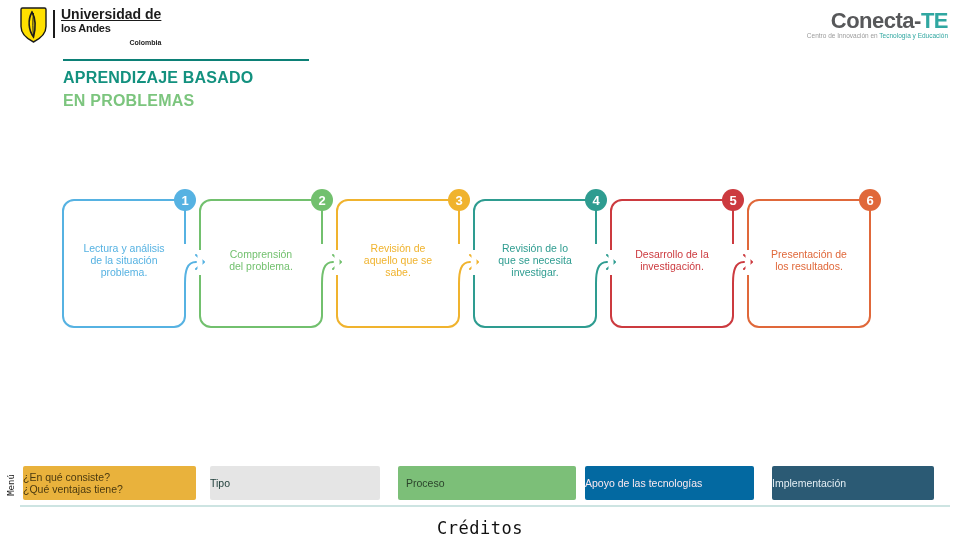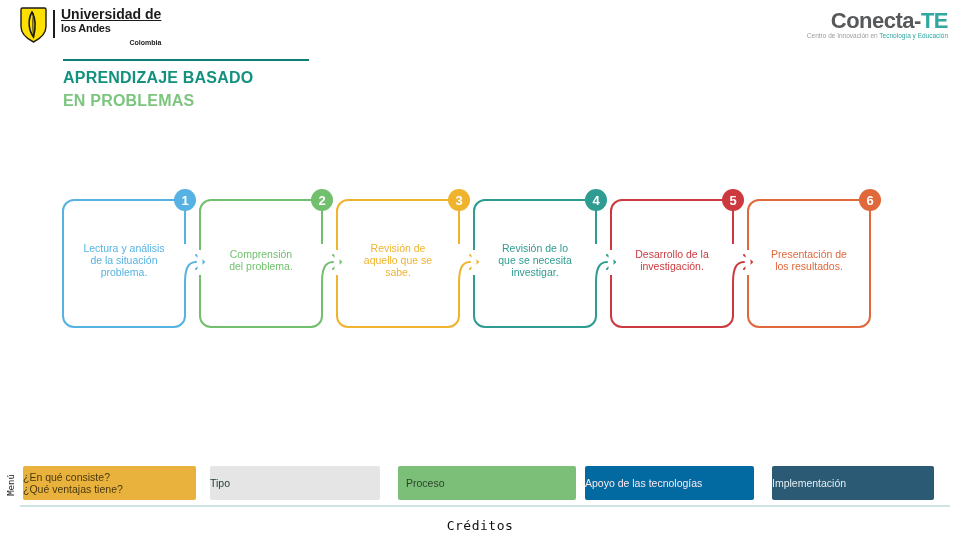--- a/index.html
+++ b/index.html
@@ -35,21 +35,21 @@
 
   
   .menu-side-label{position:absolute;left:-8px;top:479px;width:40px;height:12px;text-align:center;
                    transform:rotate(-90deg);font-family:"DejaVu Sans Mono",monospace;
                    font-size:9px;color:#222;}
   .menu-btn{position:absolute;top:466px;height:34px;border-radius:2px;display:flex;
             flex-direction:column;align-items:flex-start;justify-content:center;
             font-size:10.5px;line-height:12px;cursor:pointer;text-align:center;}
   .separator{position:absolute;left:20px;top:505px;width:930px;height:2px;background:#cde4e2;}
   .credits{position:absolute;left:0;top:518px;width:960px;text-align:center;
-           font-family:"DejaVu Sans Mono",monospace;font-size:13px;letter-spacing:0.5px;
+           font-family:"DejaVu Sans Mono",monospace;font-size:17px;letter-spacing:0.5px;
            color:#111;cursor:pointer;}
 </style>
 </head>
 <body>
 
 <div class="uniandes">
   <svg class="u-shield" width="27" height="37" viewBox="0 0 27 37">
     <path d="M2.5,1 h22 a1.5,1.5 0 0 1 1.5,1.5 v17 c0,8.5 -6.5,12.5 -12.5,15.5 c-6,-3 -12.5,-7 -12.5,-15.5 v-17 a1.5,1.5 0 0 1 1.5,-1.5 z" fill="#ffe000" stroke="#1b1b1b" stroke-width="1.4"></path>
     <path d="M12,5 C7.5,13 8.5,23 13.5,30 C15.5,22 16,12 12,5 z" fill="none" stroke="#1b1b1b" stroke-width="1.6"></path>
     <path d="M13.5,6 C12.5,14 12.8,23 13.5,29" fill="none" stroke="#1b1b1b" stroke-width="1"></path>

